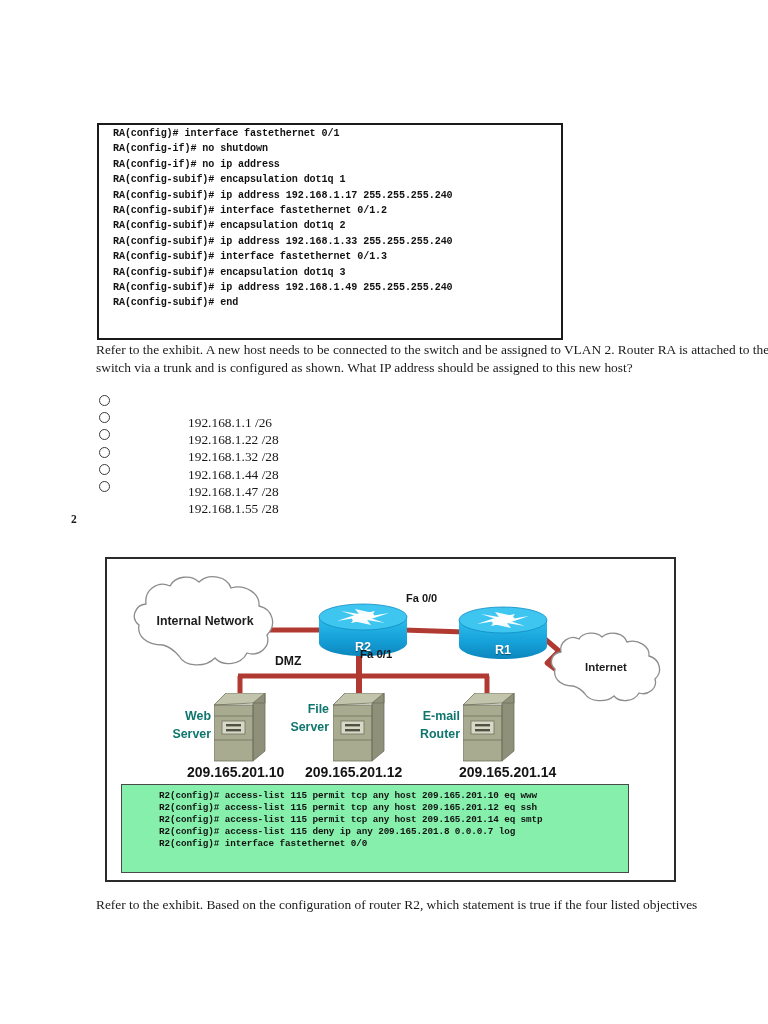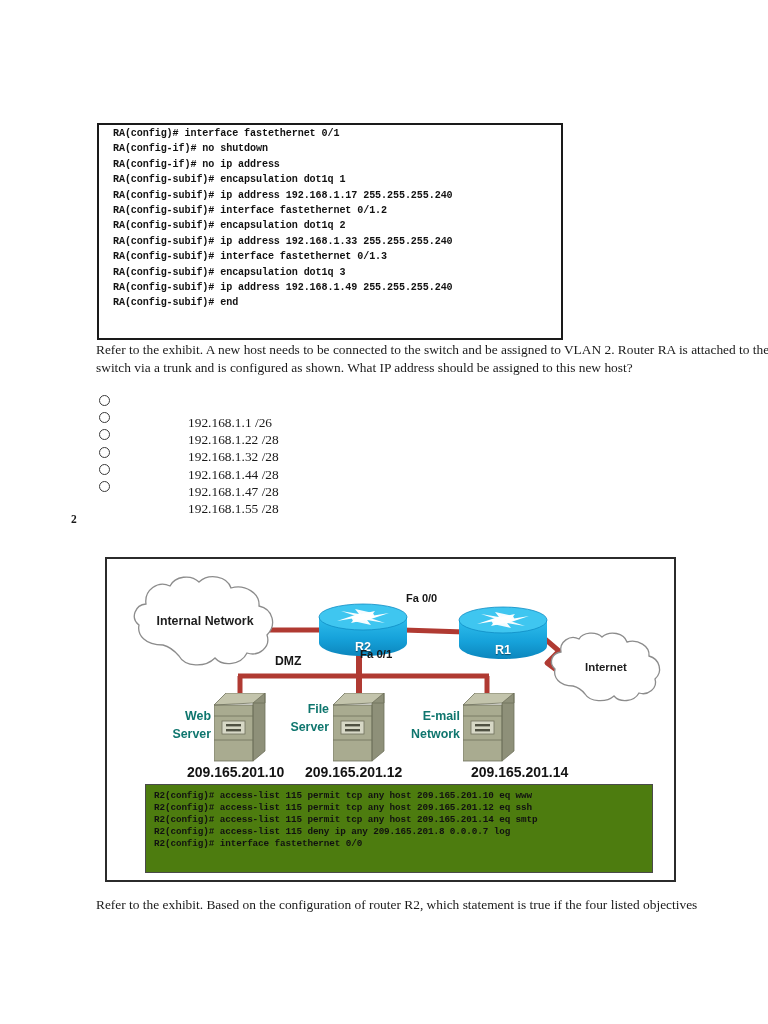--- a/index.html
+++ b/index.html
@@ -215,33 +215,34 @@
   .server-ip {
     position: absolute;
     font-family: "Liberation Sans", sans-serif;
     font-size: 14px;
     font-weight: bold;
     color: #141414;
     white-space: nowrap;
   }
   #ip-web   { left: 80px;  top: 205px; }
   #ip-file  { left: 198px; top: 205px; }
-  #ip-email { left: 364px; top: 205px; }
+  #ip-email { left: 352px; top: 205px; }
 
   
   #config-box-2 {
     position: absolute;
-    left: 38px;
+    left: 14px;
     top: 225px;
     width: 508px;
     height: 89px;
     border: 1px solid #4a4a4a;
-    background: #4d7c0f;
+    background: #86efac;
     box-sizing: border-box;
     overflow: hidden;
+    padding-left: 29px;
   }
   #config-box-2 .cli-inner { padding: 5px 0 4px 8px; }
   #config-box-2 .cli-line {
     font-size: 9.3px;
     line-height: 11.9px;
   }
 </style>
 </head>
 <body>
 
@@ -427,21 +428,21 @@
       <polygon points="0,12 12,0 51,0 51,10 39,10" fill="none" stroke="#6f715c" stroke-width="0.8"></polygon>
       <polygon points="39,10 51,0 51,58 39,68" fill="none" stroke="#6f715c" stroke-width="0.8"></polygon>
       <rect x="8" y="28" width="23" height="13" fill="#d7d8c6" stroke="#6f715c" stroke-width="0.8"></rect>
       <rect x="12" y="31" width="15" height="2.4" fill="#4f5142"></rect>
       <rect x="12" y="36" width="15" height="2.4" fill="#4f5142"></rect>
       <line x1="0" y1="23" x2="39" y2="23" stroke="#6f715c" stroke-width="0.8"></line>
       <line x1="0" y1="47" x2="39" y2="47" stroke="#6f715c" stroke-width="0.8"></line>
     </svg>
   </div>
   <div class="server-name" id="name-email">E-mail
-Network</div>
+Router</div>
   <div class="server-ip" id="ip-email">209.165.201.14</div>
 
   <div id="config-box-2">
     <div class="cli-inner">
       <div class="cli-line">R2(config)# access-list 115 permit tcp any host 209.165.201.10 eq www</div>
       <div class="cli-line">R2(config)# access-list 115 permit tcp any host 209.165.201.12 eq ssh</div>
       <div class="cli-line">R2(config)# access-list 115 permit tcp any host 209.165.201.14 eq smtp</div>
       <div class="cli-line">R2(config)# access-list 115 deny ip any 209.165.201.8 0.0.0.7 log</div>
       <div class="cli-line">R2(config)# interface fastethernet 0/0</div>
     </div>

